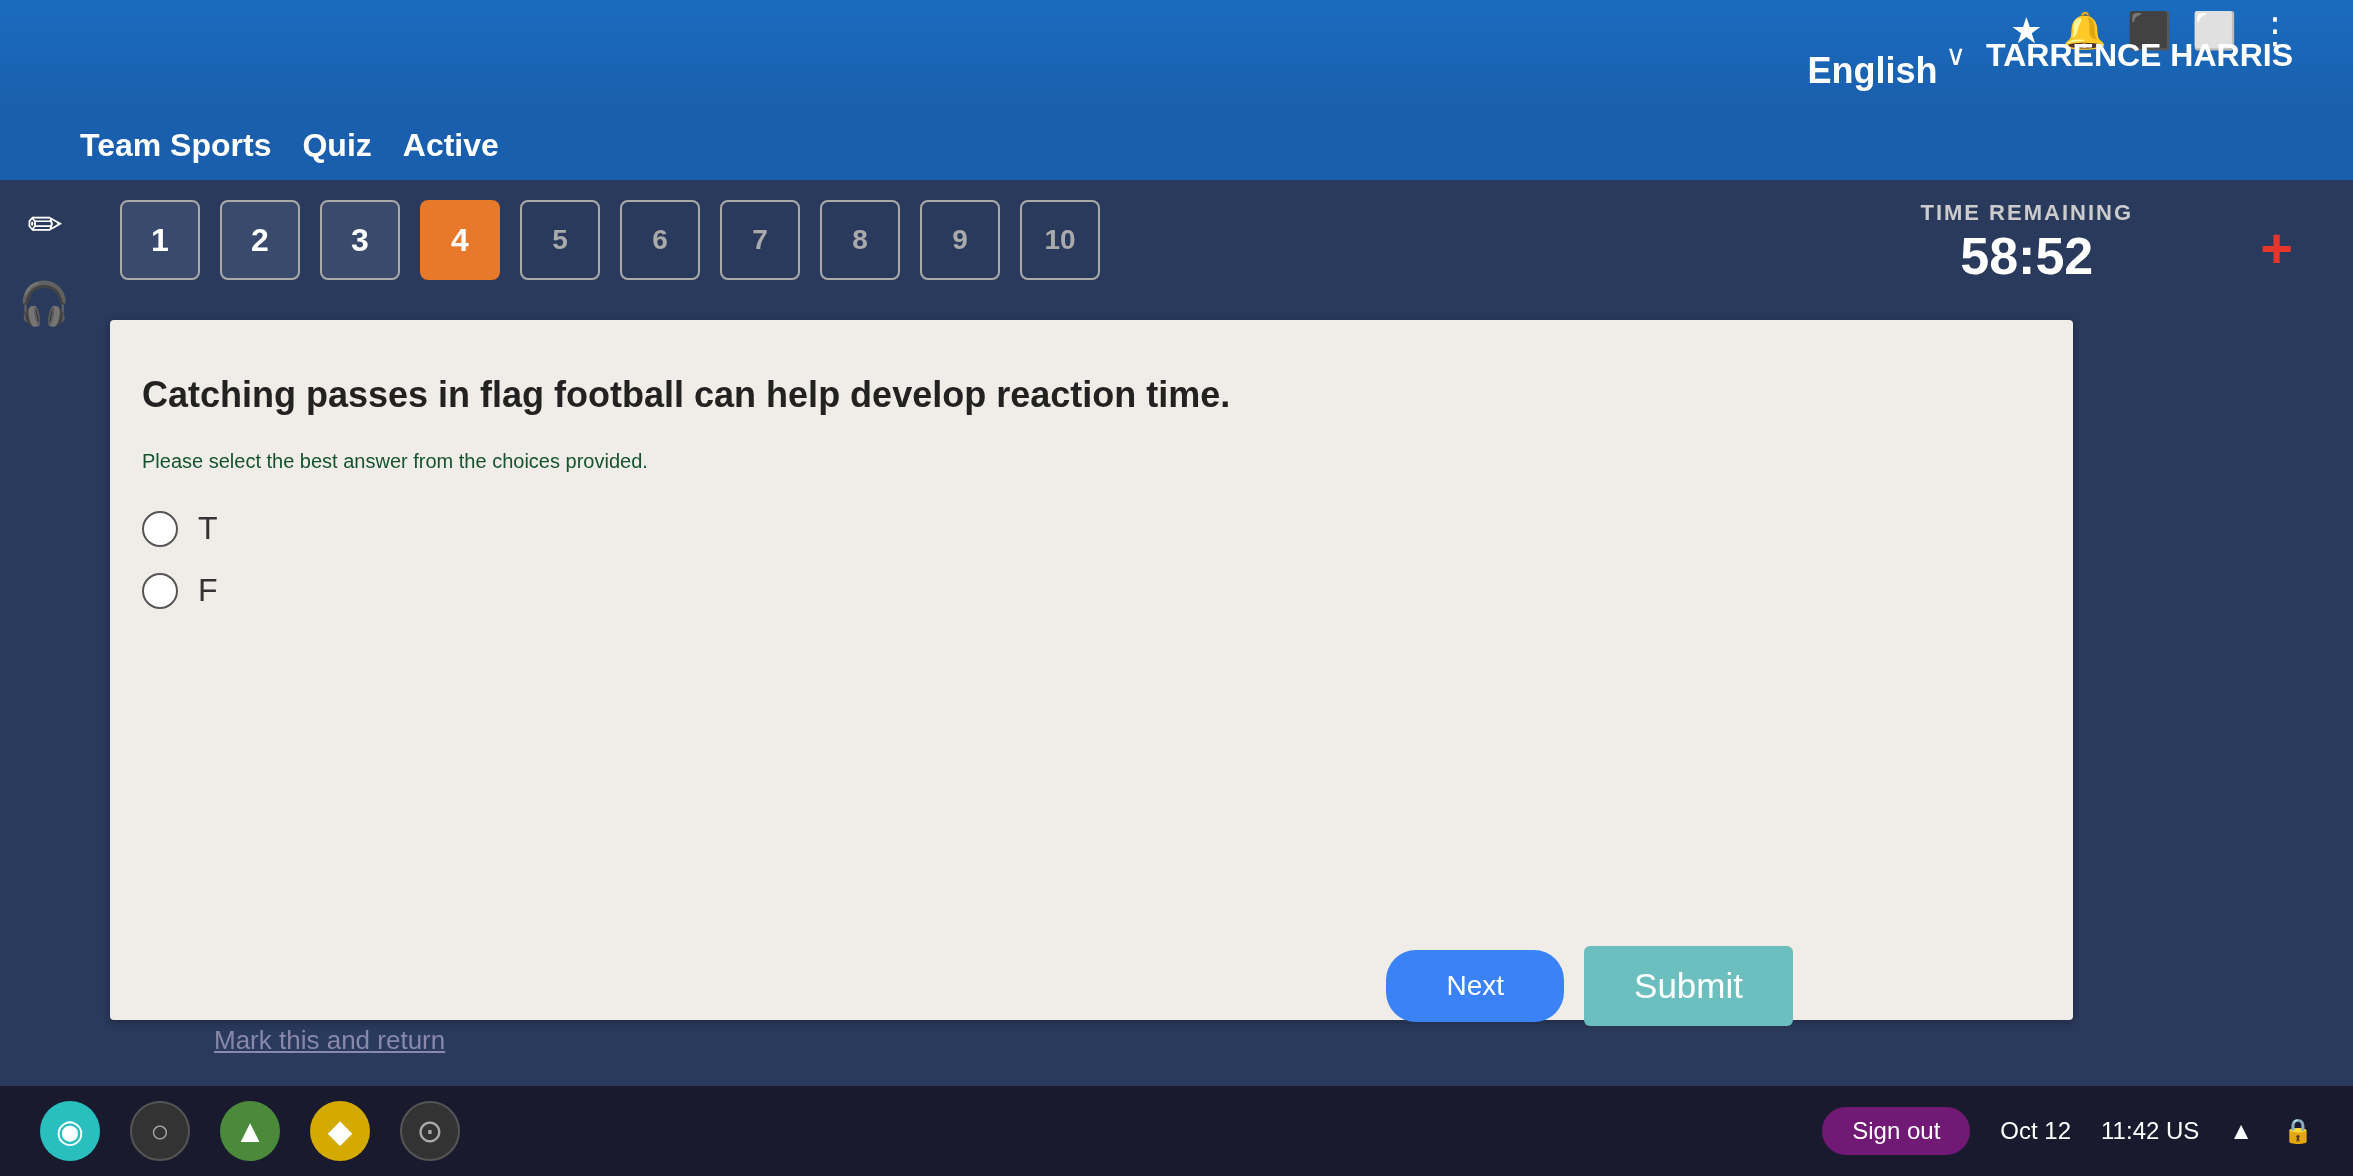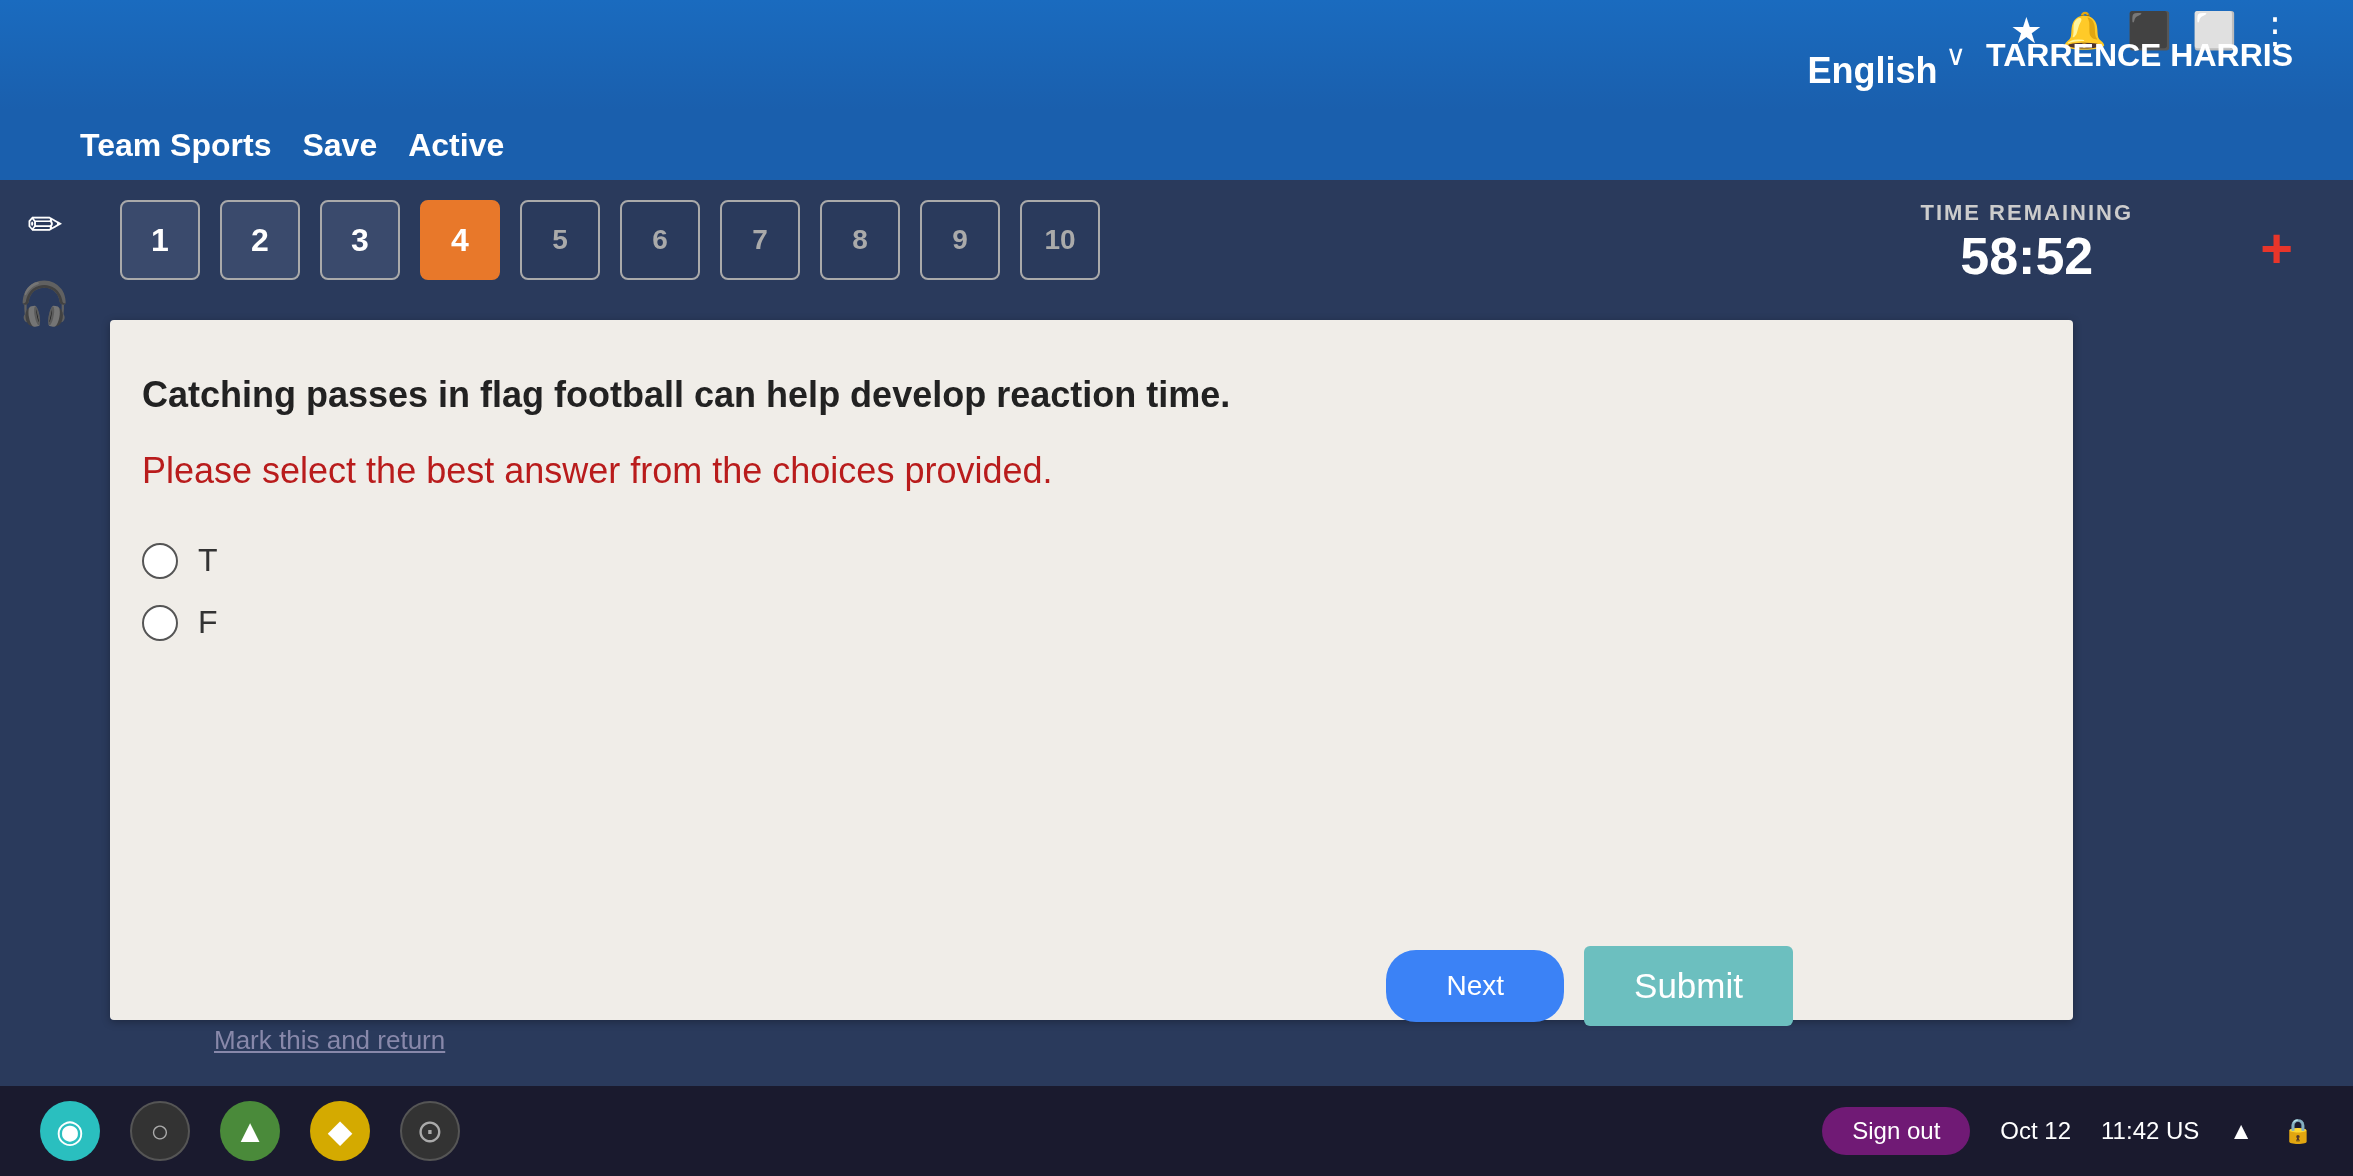--- a/index.html
+++ b/index.html
@@ -186,23 +186,23 @@
       box-shadow: 0 2px 8px rgba(0,0,0,0.3);
     }
     .question-text {
       font-size: 36px;
       font-weight: bold;
       color: #222;
       margin-bottom: 30px;
       line-height: 1.4;
     }
     .instruction-text {
-      font-size: 36px;
-      color: #b91c1c;
-      margin-bottom: 50px;
+      font-size: 20px;
+      color: #14532d;
+      margin-bottom: 37px;
     }
     .answer-option {
       display: flex;
       align-items: center;
       gap: 20px;
       margin-bottom: 25px;
       cursor: pointer;
     }
     .radio-circle {
       width: 36px;
@@ -330,21 +330,21 @@
     <div class="language-selector">
       <span class="language-text">English</span>
       <span class="chevron-down">∨</span>
     </div>
     <span class="user-name">TARRENCE HARRIS</span>
   </div>
 </div>
 
 <div class="sub-bar">
   <span class="sub-label">Team Sports</span>
-  <span class="sub-label">Save</span>
+  <span class="sub-label">Quiz</span>
   <span class="sub-label">Active</span>
 </div>
 
 <div class="main-area">
 
   <div class="left-sidebar">
     <span class="sidebar-icon">✏</span>
     <span class="sidebar-icon">🎧</span>
   </div>
 

